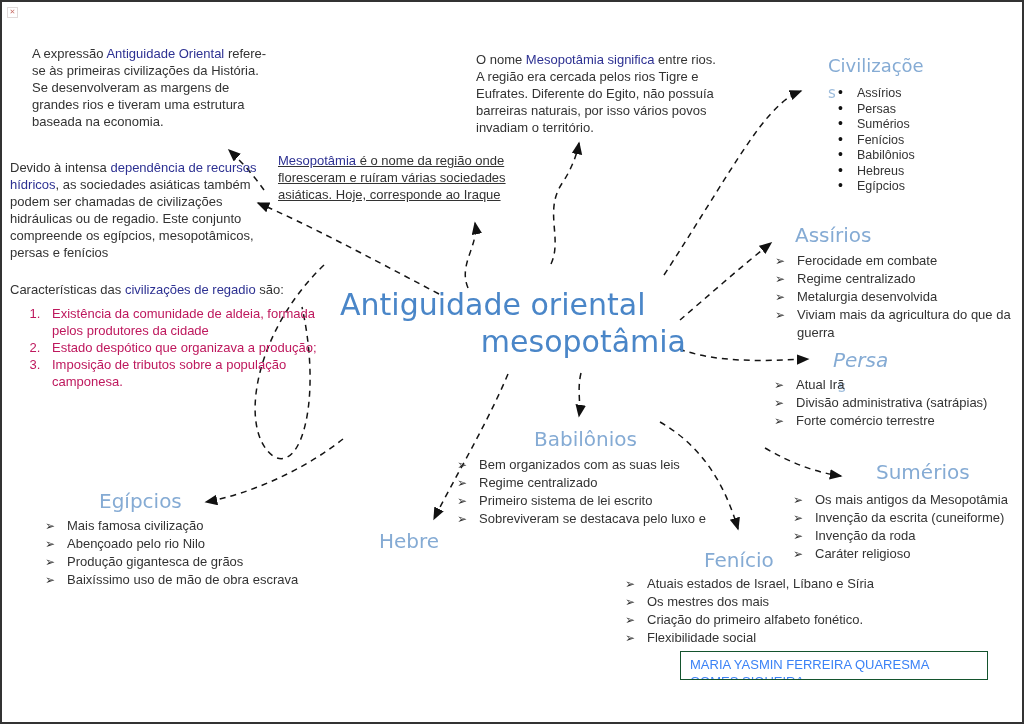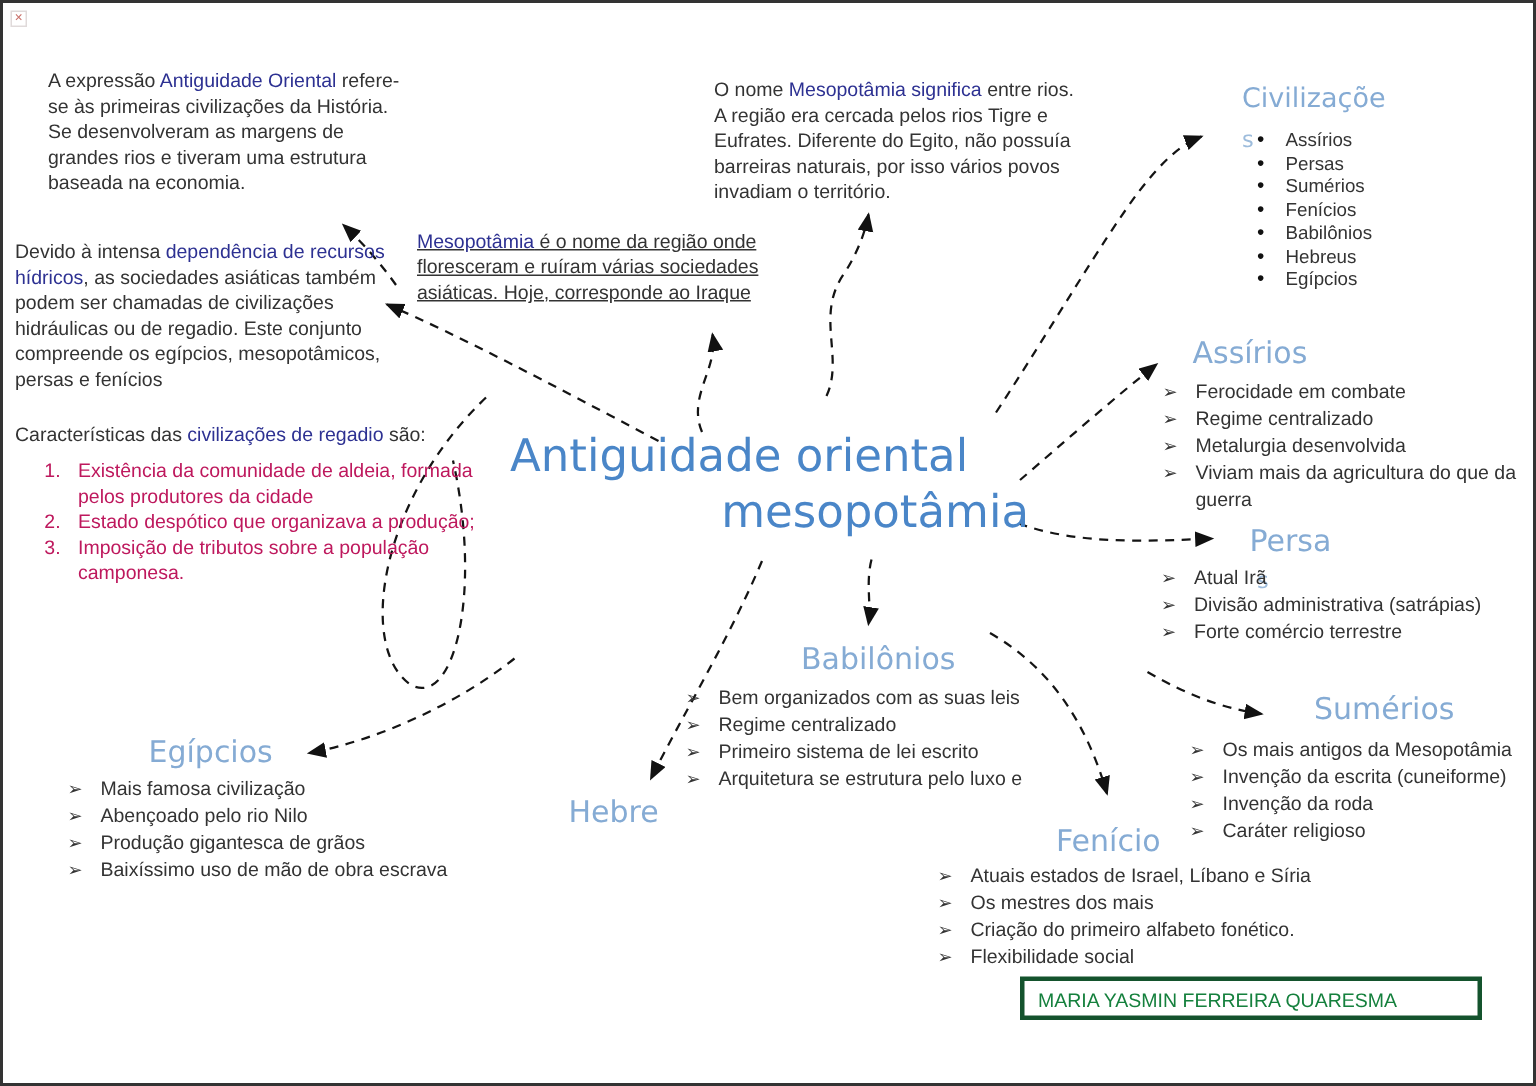--- a/index.html
+++ b/index.html
@@ -25,23 +25,23 @@
   .dotlist li::before{content:"\2022";position:absolute;left:3px;top:-1px;font-size:14px;color:#111;}
   .numlist{position:absolute;z-index:2;margin:0;padding:0 0 0 30px;
            font:13px/17px "Liberation Sans",sans-serif;color:#be185d;}
   .numlist li{margin:0;padding-left:8px;}
   .center-title{position:absolute;z-index:2;left:338px;top:284px;width:346px;
                 font-family:"DejaVu Sans",sans-serif;font-size:30px;line-height:37px;
                 color:#4a86c8;}
   .center-title .l1{text-align:left;}
   .center-title .l2{text-align:right;}
   .author-box{position:absolute;z-index:3;left:678px;top:649px;width:308px;height:29px;
-              border:3px solid #14532d;background:#fff;box-sizing:border-box;
+              border:1px solid #14532d;background:#fff;box-sizing:border-box;
               overflow:hidden;padding:4px 0 0 9px;
-              font:13px/17px "Liberation Sans",sans-serif;color:#15803d;}
+              font:13px/17px "Liberation Sans",sans-serif;color:#3b82f6;}
   .broken-img{position:absolute;z-index:2;left:5px;top:5px;width:11px;height:11px;
               border:1px solid #e0dada;box-sizing:border-box;font:7px/9px "DejaVu Sans",sans-serif;
               color:#c9706a;text-align:center;}
 </style>
 </head>
 <body>
 
 <div class="canvas">
 
   <div class="broken-img">✕</div>
@@ -113,21 +113,21 @@
   </ul>
 
   <div class="branch-title" style="left:793px;top:221px;">Assírios</div>
   <ul class="blist" style="left:771px;top:250px;width:238px;">
     <li>Ferocidade em combate</li>
     <li>Regime centralizado</li>
     <li>Metalurgia desenvolvida</li>
     <li> Viviam mais da agricultura do que da guerra</li>
   </ul>
 
-  <div class="branch-title" style="left:831px;top:346px;">Persa</div>
+  <div class="branch-title" style="left:831px;top:346px;font-style:italic;">Persa</div>
   <div class="overflow-s" style="left:836px;top:376px;">s</div>
   <ul class="blist" style="left:770px;top:374px;width:250px;">
     <li>Atual Irã</li>
     <li>Divisão administrativa (satrápias)</li>
     <li>Forte comércio terrestre</li>
   </ul>
 
   <div class="branch-title" style="left:874px;top:458px;">Sumérios</div>
   <ul class="blist" style="left:789px;top:489px;width:235px;">
     <li>Os mais antigos da Mesopotâmia</li>
@@ -144,21 +144,21 @@
     <li>Flexibilidade social</li>
   </ul>
 
   <div class="branch-title" style="left:377px;top:527px;">Hebre</div>
 
   <div class="branch-title" style="left:532px;top:425px;">Babilônios</div>
   <ul class="blist" style="left:453px;top:454px;width:290px;">
     <li>Bem organizados com as suas leis</li>
     <li>Regime centralizado</li>
     <li>Primeiro sistema de lei escrito</li>
-    <li>Arquitetura se estrutura pelo luxo e</li>
+    <li>Sobreviveram se destacava pelo luxo e</li>
   </ul>
 
   <div class="branch-title" style="left:97px;top:487px;">Egípcios</div>
   <ul class="blist" style="left:41px;top:515px;width:285px;">
     <li>Mais famosa civilização</li>
     <li>Abençoado pelo rio Nilo</li>
     <li>Produção gigantesca de grãos</li>
     <li>Baixíssimo uso de mão de obra escrava</li>
   </ul>
 

